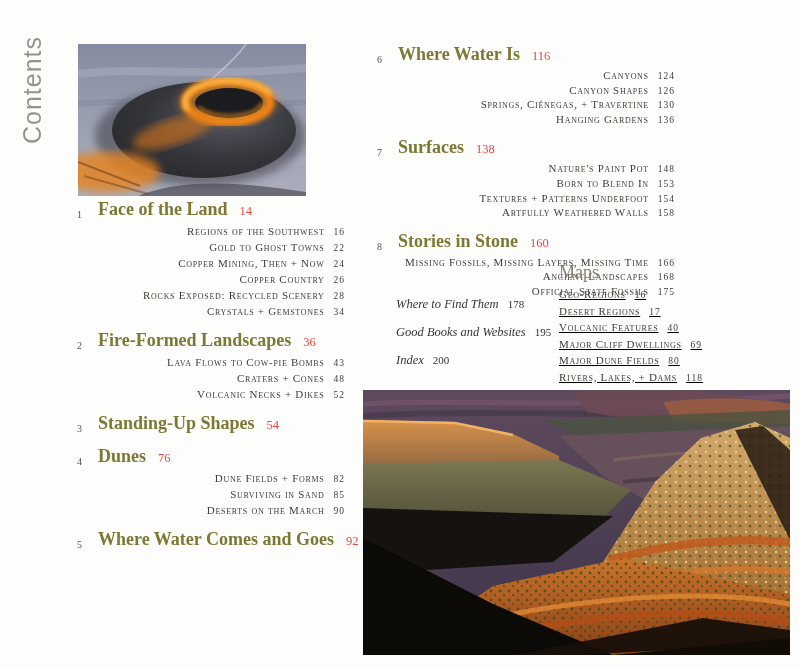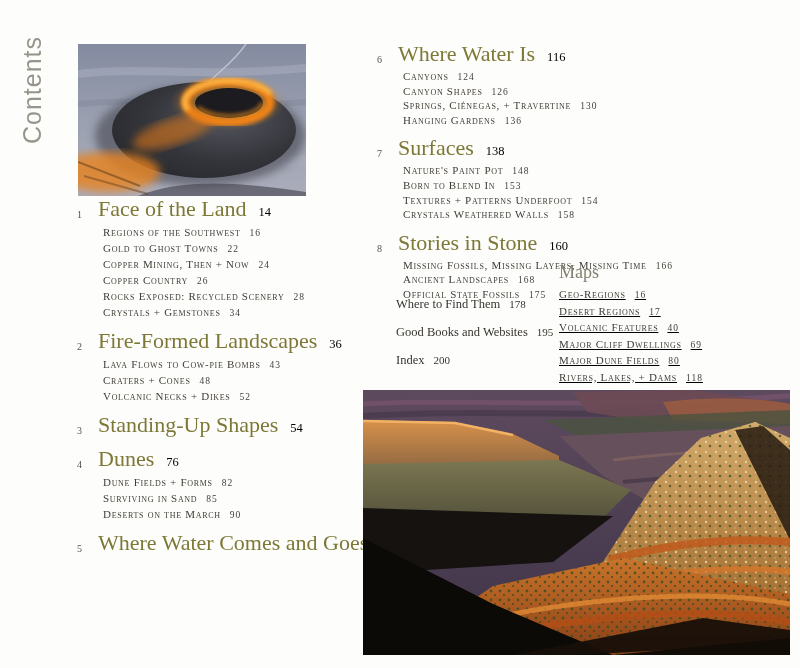--- a/index.html
+++ b/index.html
@@ -13,32 +13,32 @@
   figure.photo{margin:0;padding:0;position:absolute;line-height:0;}
   .crater{left:78px;top:44px;width:228px;height:152px;}
   .canyon{left:363px;top:390px;width:427px;height:265px;}
   
   .col{position:absolute;}
   .col-left{left:75px;top:199px;width:270px;}
   .col-right{left:375px;top:44px;width:300px;}
   .chapter{position:relative;padding-left:23px;margin-bottom:11px;}
   .ch-head{line-height:20px;margin-bottom:2px;white-space:nowrap;}
   .ch-num{position:absolute;left:2px;top:6px;font-size:10px;color:#55524a;}
-  .ch-title{font-size:22px;color:#7d7836;}
-  .ch-page{font-size:12.5px;color:#000000;margin-left:12px;}
+  .ch-title{font-size:18px;color:#7d7836;font-weight:bold;}
+  .ch-page{font-size:12.5px;color:#ef4444;margin-left:12px;}
   ul.subs{list-style:none;margin:2px 0 0;padding:0 0 0 5px;}
   .col-left ul.subs li{line-height:13px;}
   .col-right ul.subs li{line-height:12.6px;}
-  ul.subs li{white-space:nowrap;}
+  ul.subs li{white-space:nowrap;text-align:right;}
   .sub-label{font-variant:small-caps;font-size:11px;letter-spacing:0.7px;color:#403d34;}
   .sub-page{font-size:9.5px;color:#44413a;margin-left:9px;letter-spacing:1px;}
   
   .extras{position:absolute;left:396px;top:294px;width:220px;}
   .extra-row{margin-bottom:10px;white-space:nowrap;}
-  .extra-label{font-size:12.5px;color:#37352d;}
+  .extra-label{font-size:12.5px;color:#37352d;font-style:italic;}
   .extra-page{font-size:11px;color:#37352d;margin-left:9px;}
   
   .maps{position:absolute;left:559px;top:262px;width:215px;}
   .maps-title{font-size:18px;color:#83816f;line-height:20px;margin-bottom:4px;}
   ul.maps-list{list-style:none;margin:0;padding:0;text-decoration:underline;}
   ul.maps-list li{line-height:13.5px;white-space:nowrap;}
 </style>
 </head>
 <body>
 
@@ -134,21 +134,21 @@
           <li class="sub"><span class="sub-label">Springs, Ciénegas, + Travertine</span><span class="sub-page">130</span></li>
           <li class="sub"><span class="sub-label">Hanging Gardens</span><span class="sub-page">136</span></li>
         </ul>
       </section>
       <section class="chapter">
         <div class="ch-head"><span class="ch-num">7</span><span class="ch-title">Surfaces</span><span class="ch-page">138</span></div>
         <ul class="subs">
           <li class="sub"><span class="sub-label">Nature's Paint Pot</span><span class="sub-page">148</span></li>
           <li class="sub"><span class="sub-label">Born to Blend In</span><span class="sub-page">153</span></li>
           <li class="sub"><span class="sub-label">Textures + Patterns Underfoot</span><span class="sub-page">154</span></li>
-          <li class="sub"><span class="sub-label">Crystals Weathered Walls</span><span class="sub-page">158</span></li>
+          <li class="sub"><span class="sub-label">Artfully Weathered Walls</span><span class="sub-page">158</span></li>
         </ul>
       </section>
       <section class="chapter">
         <div class="ch-head"><span class="ch-num">8</span><span class="ch-title">Stories in Stone</span><span class="ch-page">160</span></div>
         <ul class="subs">
           <li class="sub"><span class="sub-label">Missing Fossils, Missing Layers, Missing Time</span><span class="sub-page">166</span></li>
           <li class="sub"><span class="sub-label">Ancient Landscapes</span><span class="sub-page">168</span></li>
           <li class="sub"><span class="sub-label">Official State Fossils</span><span class="sub-page">175</span></li>
         </ul>
       </section>

